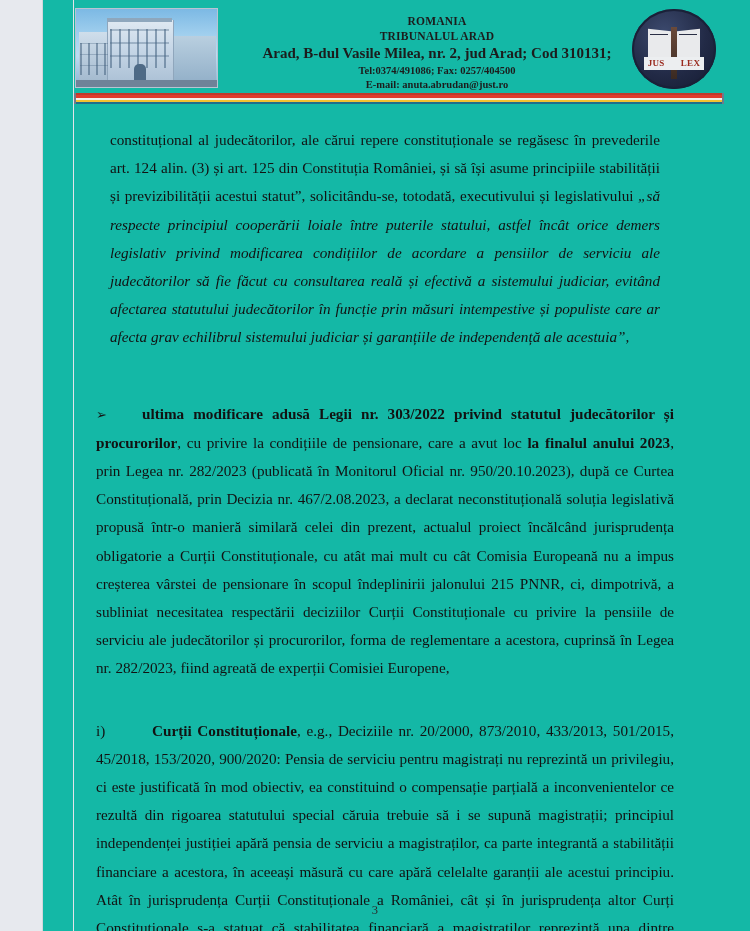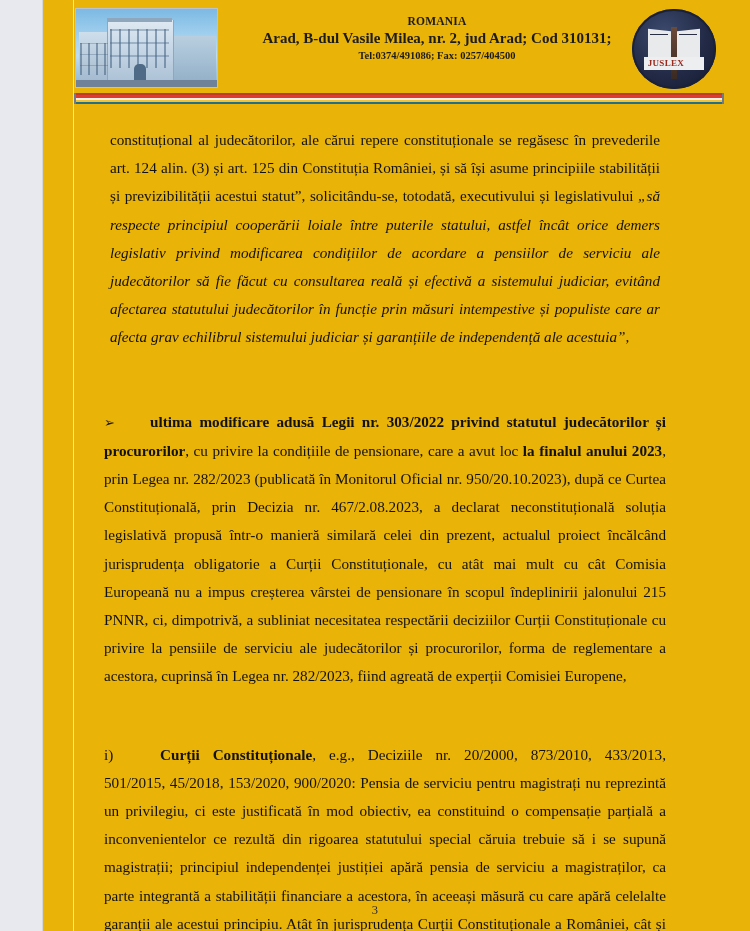--- a/index.html
+++ b/index.html
@@ -7,21 +7,21 @@
     padding: 0;
     background: #c9ccd4;
   }
   body {
     font-family: "Liberation Serif", "DejaVu Serif", serif;
   }
   .page {
     position: relative;
     width: 750px;
     height: 931px;
-    background: #eab308;
+    background: #14b8a6;
     overflow: hidden;
     box-sizing: border-box;
   }
   
   .scan-edge-outer {
     position: absolute;
     left: 0; top: 0;
     width: 42px; height: 931px;
     background: #e7e9ee;
   }
@@ -185,21 +185,21 @@
   .seal-scale-r { left: 56%; }
   .seal-band {
     position: absolute;
     left: 14%;
     top: 60%;
     width: 72%;
     height: 16%;
     background: #eceef0;
     display: flex;
     align-items: center;
-    justify-content: flex-start;
+    justify-content: space-between;
     padding: 0 4px;
     box-sizing: border-box;
   }
   .seal-word {
     font-family: "Liberation Serif", serif;
     font-weight: bold;
     font-size: 9px;
     color: #9a2a1e;
     letter-spacing: .3px;
   }
@@ -253,21 +253,21 @@
   }
   .para {
     margin: 18px;
     text-align: justify;
   }
   .italic { font-style: italic; }
   .bold { font-weight: bold; }
   .spacer-md { height: 26px; }
 
   .bullet-para {
-    margin: 12px;
+    margin: 4px;
     text-align: justify;
   }
   .bullet-lead {
     display: inline-block;
     width: 46px;
   }
   .arrow-glyph {
     font-family: "DejaVu Sans", sans-serif;
     font-size: 13px;
     color: #151515;
@@ -306,22 +306,24 @@
       <div class="bp-bldg-main"></div>
       <div class="bp-roofline"></div>
       <div class="bp-windows"></div>
       <div class="bp-windows-l"></div>
       <div class="bp-entrance"></div>
       <div class="bp-ground"></div>
     </div>
 
     <div class="header-text">
       <div class="ht-line1">ROMANIA</div>
+      <div class="ht-line2">TRIBUNALUL ARAD</div>
       <div class="ht-line3">Arad, B-dul Vasile Milea, nr. 2, jud Arad; Cod 310131;</div>
       <div class="ht-line4">Tel:0374/491086; Fax: 0257/404500</div>
+      <div class="ht-line5">E-mail: anuta.abrudan@just.ro</div>
     </div>
 
     <div class="seal">
       <div class="seal-disc">
         <div class="seal-spine"></div>
         <div class="seal-book-l"></div>
         <div class="seal-book-r"></div>
         <div class="seal-scale-l"></div>
         <div class="seal-scale-r"></div>
         <div class="seal-band">

